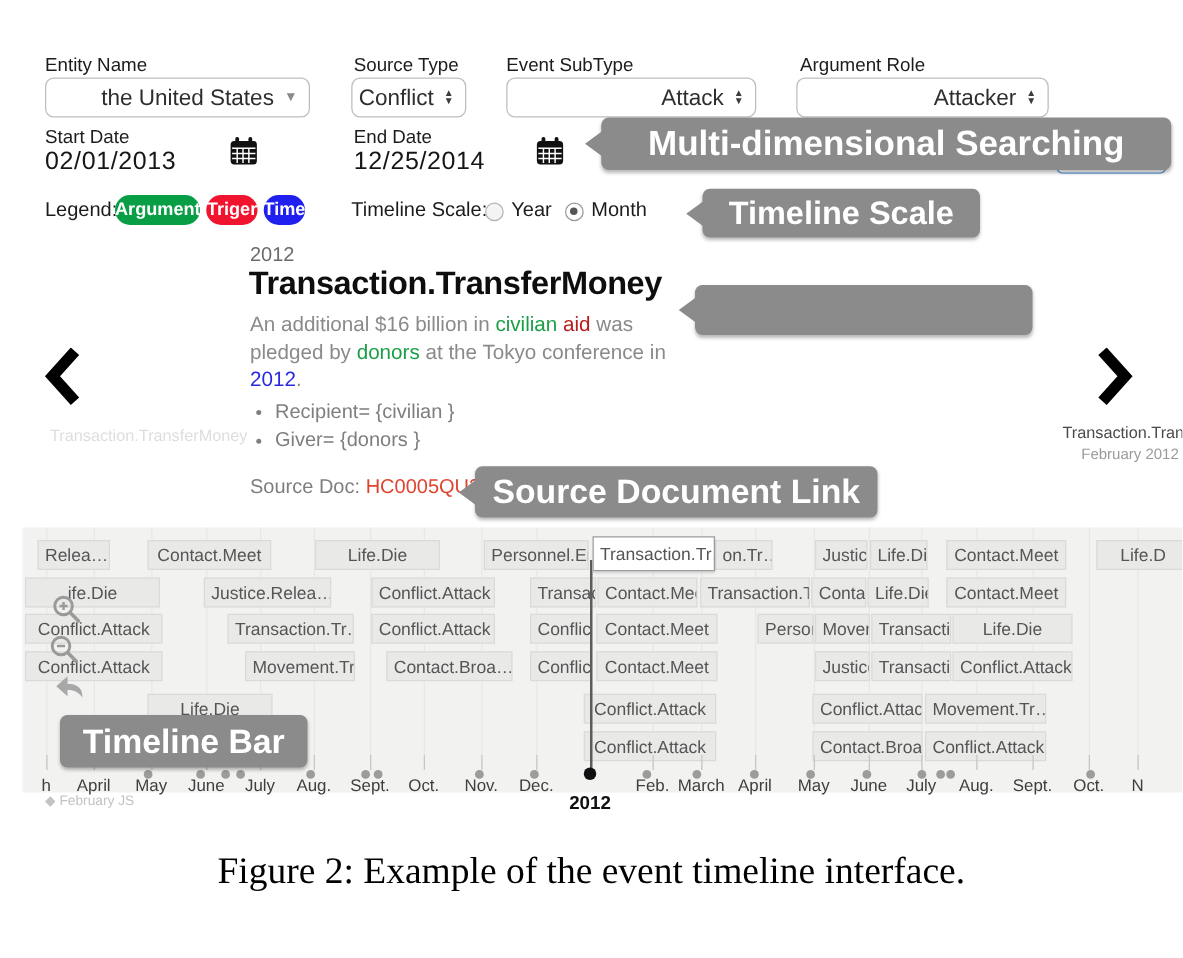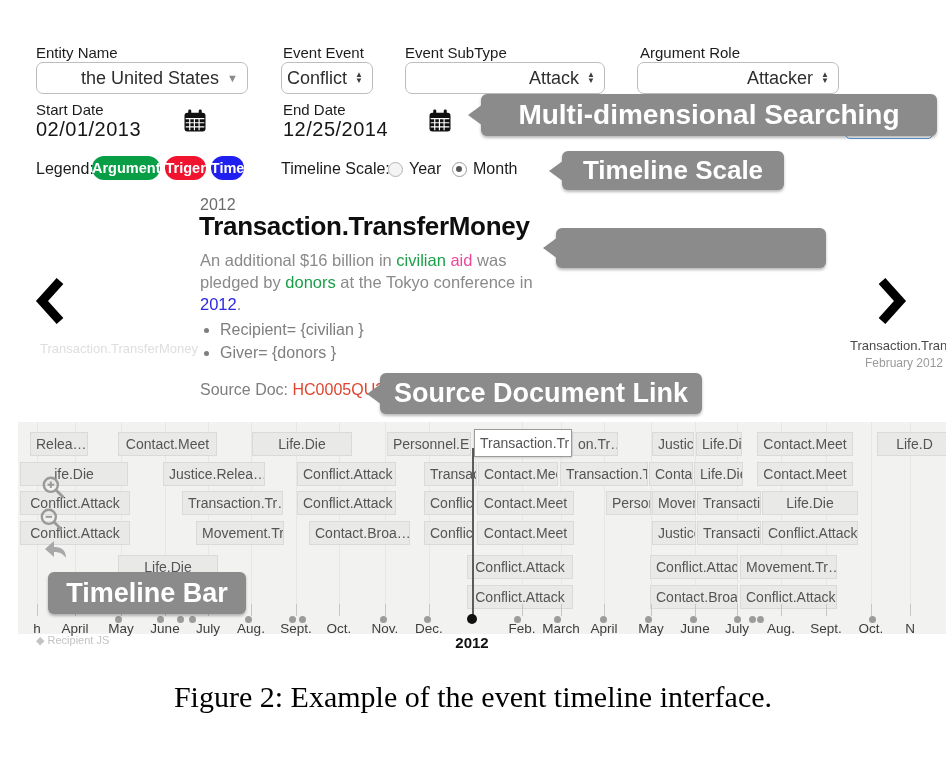--- a/index.html
+++ b/index.html
@@ -27,21 +27,21 @@
          background:#f4f4f4;box-sizing:border-box;}
   .radio.sel{background:#fff;border-color:#9a9a9a;}
   .radio.sel::after{content:"";position:absolute;left:3px;top:3px;width:6px;height:6px;border-radius:50%;background:#555;}
   .navarrow{position:absolute;z-index:2;}
   .prevlbl{position:absolute;font-size:13px;color:#dedede;white-space:nowrap;}
   .nextlbl{position:absolute;font-size:13px;color:#4a4a4a;white-space:nowrap;}
   .nextdate{position:absolute;font-size:12px;color:#9a9a9a;white-space:nowrap;}
   .ddate{position:absolute;left:200px;top:196px;font-size:16px;color:#6b6b6b;}
   .dtitle{position:absolute;left:199px;top:211px;font-size:26px;font-weight:bold;color:#0e0e0e;letter-spacing:-.3px;}
   .dsent{position:absolute;left:200px;top:249px;width:336px;font-size:16.5px;line-height:22px;color:#8a8a8a;}
-  .w-green{color:#1b9e48;} .w-red{color:#ec4899;} .w-blue{color:#2a2ae0;}
+  .w-green{color:#1b9e48;} .w-red{color:#b91c1c;} .w-blue{color:#2a2ae0;}
   .dlist{position:absolute;left:204px;top:318px;margin:0;padding:0 0 0 16px;font-size:16px;color:#7e7e7e;}
   .dlist li{line-height:23px;}
   .srcrow{position:absolute;left:200px;top:381px;font-size:16px;color:#7e7e7e;white-space:nowrap;}
   .srclink{color:#e0442f;}
   .tl{position:absolute;left:0;top:422px;width:946px;height:230px;}
   .tl .bg{position:absolute;left:18px;top:0;width:928px;height:212px;background:#f2f2f1;}
   .grid{position:absolute;top:0;width:1px;height:194px;background:#e7e7e6;}
   .tick{position:absolute;top:182px;width:1px;height:12px;background:#c6c6c6;}
   .evt{position:absolute;height:24px;background:#e9e9e8;border:1px solid #dadad9;border-radius:0;
        font-size:14px;color:#555;line-height:22px;text-align:center;overflow:hidden;
@@ -61,21 +61,21 @@
 <body>
 
 <div class="page">
 
   <div class="lbl" style="left:36px;top:44px">Entity Name</div>
   <div class="select" style="left:36px;top:62px;width:212px">
     <span>the United States</span>
     <span class="caret">▼</span>
   </div>
 
-  <div class="lbl" style="left:283px;top:44px">Event Event</div>
+  <div class="lbl" style="left:283px;top:44px">Source Type</div>
   <div class="select" style="left:281px;top:62px;width:92px">
     <span>Conflict</span>
     <span class="stepper">
         <span>▲</span>
         <span>▼</span>
       </span>
   </div>
 
   <div class="lbl" style="left:405px;top:44px">Event SubType</div>
   <div class="select" style="left:405px;top:62px;width:200px">
@@ -314,18 +314,18 @@
         <div class="dot" style="left: 645px;"></div>
         <div class="dot" style="left: 690px;"></div>
         <div class="dot" style="left: 734px;"></div>
         <div class="dot" style="left: 749px;"></div>
         <div class="dot" style="left: 757px;"></div>
         <div class="dot" style="left: 869px;"></div>
         <div class="curdot" style="left: 467px;"></div>
         <div class="year" style="left: 472px;">2012</div>
       </div>
     <div class="brand">
-      <span>◆ </span><span>Recipient JS</span>
+      <span>◆ </span><span>February JS</span>
     </div>
   </div>
 
   <div class="caption">Figure 2: Example of the event timeline interface.</div>
 </div>
 
 </body></html>

